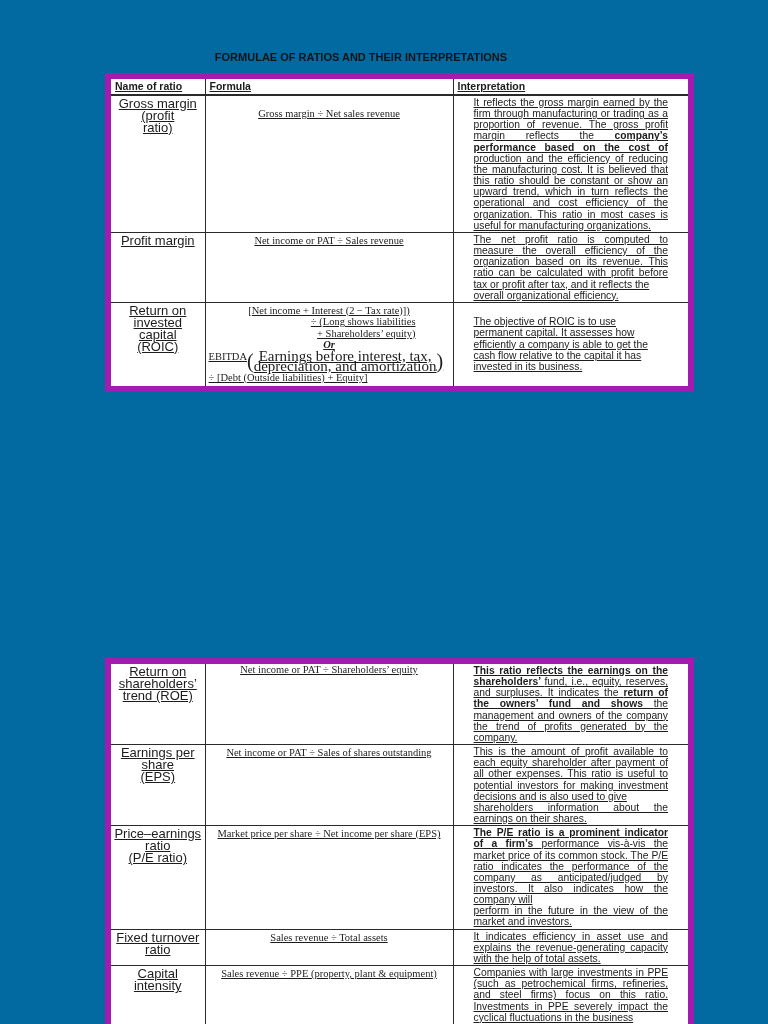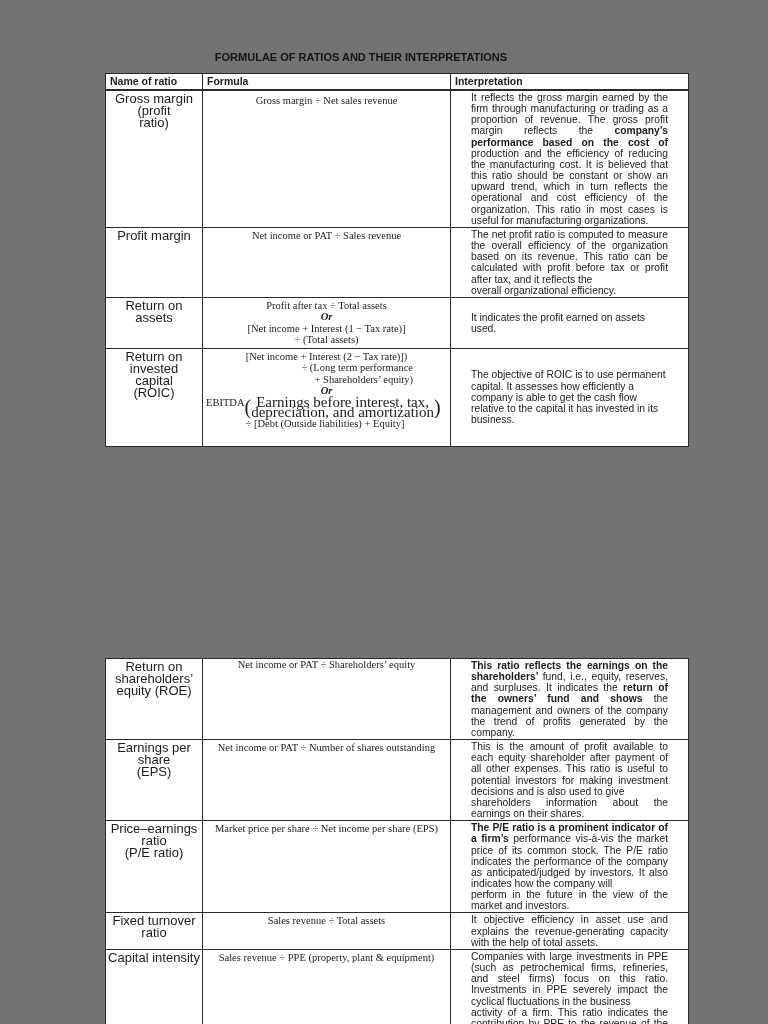--- a/index.html
+++ b/index.html
@@ -1,52 +1,52 @@
 <!DOCTYPE html>
 <html><head>
 <meta charset="utf-8">
 <style>
   html,body{margin:0;padding:0;background:#ffffff;}
-  .page{position:relative;width:768px;height:1024px;background:#737373;overflow:hidden;
+  .page{position:relative;width:768px;height:1024px;background:#0369a1;overflow:hidden;
         font-family:"Liberation Sans",sans-serif;color:#1c1c1c;}
   .doc-title{position:absolute;top:51px;left:0;width:722px;text-align:center;
              font-size:11px;font-weight:bold;color:#141414;}
   .tbl-wrap{position:absolute;left:105px;}
   #table1{top:73px;}
   #table2{top:658px;}
   table.rtable{border-collapse:collapse;table-layout:fixed;width:583px;background:#fff;
-               border:1px solid #a21caf;}
+               border:6px solid #a21caf;text-decoration:underline;}
   .rtable th,.rtable td{border:1px solid #2a2a2a;vertical-align:top;overflow:hidden;}
   .rtable thead th{border-bottom:2px solid #2a2a2a;font-size:10.5px;font-weight:bold;
                    text-align:left;padding:1px 4px;height:13px;}
   .cell-name{font-size:13px;line-height:12px;text-align:center;white-space:pre-line;
              padding:2px 2px 1px 2px;}
   .cell-formula{font-family:"Liberation Serif",serif;font-size:10.5px;line-height:11.5px;
                 padding:2px 3px;}
   .cell-interp{font-size:10.3px;line-height:11.15px;text-align:justify;padding:1px 20px;}
   .cell-interp.vmid{vertical-align:middle;text-align:left;}
   .fline{text-align:center;white-space:nowrap;}
   .fline.or{font-weight:bold;font-style:italic;}
   .fline.r1{text-align:right;padding-right:34px;}
-  .fline.r2{text-align:center;padding-right:3px;}
+  .fline.r2{text-align:left;padding-right:3px;}
   .f-ebitda{display:flex;justify-content:flex-start;white-space:nowrap;}
   .f-ebitda .bigp{font-size:20px;line-height:20px;font-weight:normal;}
   .f-ebitda .fstack{display:inline-block;font-size:15px;line-height:10.6px;text-align:center;}
   
   #table1 tbody tr:nth-child(1){height:110px}
   #table1 tbody tr:nth-child(2){height:55px}
   #table1 tbody tr:nth-child(3){height:47px}
   #table1 tbody tr:nth-child(4){height:98px}
   #table2 tbody tr:nth-child(1){height:54px}
   #table2 tbody tr:nth-child(2){height:66px}
   #table2 tbody tr:nth-child(3){height:83px}
   #table2 tbody tr:nth-child(4){height:33px}
   #table2 tbody tr:nth-child(5){height:24px}
   #table2 tbody tr:nth-child(6){height:67px}
-  #table1 tbody tr:nth-child(1) .cell-formula{padding-top:4px}
+  #table1 tbody tr:nth-child(1) .cell-formula{padding-top:12px}
   #table2 tbody tr:nth-child(1) .cell-formula{padding-top:0}
 </style>
 </head>
 <body>
 
 <div class="page">
   <div class="doc-title">FORMULAE OF RATIOS AND THEIR INTERPRETATIONS</div>
   <div class="tbl-wrap" id="table1">
       <table class="rtable">
         <colgroup>
@@ -71,36 +71,26 @@
             <td class="cell-interp"><span>It reflects the gross margin earned by the firm through manufacturing or trading as a proportion of revenue. The gross profit margin reflects the </span><span style="font-weight: bold;">company’s performance based on the cost of </span><span>production and the efficiency of reducing the manufacturing cost. It is believed that this ratio should be constant or show an upward trend, which in turn reflects the operational and cost efficiency of the organization. This ratio in most cases is useful for manufacturing organizations.</span></td>
           </tr>
           <tr>
             <td class="cell-name">Profit margin</td>
             <td class="cell-formula">
               <div class="fline ">Net income or PAT ÷ Sales revenue</div>
             </td>
             <td class="cell-interp"><span>The net profit ratio is computed to measure the overall efficiency of the organization based on its revenue. This ratio can be calculated with profit before tax or profit after tax, and it reflects the</span><br><span>overall organizational efficiency.</span></td>
           </tr>
           <tr>
-            <td class="cell-name">Return on assets</td>
-            <td class="cell-formula">
-              <div class="fline ">Profit after tax ÷ Total assets</div>
-              <div class="fline or">Or</div>
-              <div class="fline ">[Net income + Interest (1 − Tax rate)]</div>
-              <div class="fline ">÷ (Total assets)</div>
-            </td>
-            <td class="cell-interp vmid"><span>It indicates the profit earned on assets used.</span></td>
-          </tr>
-          <tr>
             <td class="cell-name">Return on invested
 capital
 (ROIC)</td>
             <td class="cell-formula">
               <div class="fline ">[Net income + Interest (2 − Tax rate)])</div>
-              <div class="fline r1">÷ (Long term performance</div>
+              <div class="fline r1">÷ (Long shows liabilities</div>
               <div class="fline r1">+ Shareholders’ equity)</div>
               <div class="fline or">Or</div>
               <div class="f-ebitda">
                 <span>EBITDA</span>
                 <span class="bigp">(</span>
                 <span class="fstack">Earnings before interest, tax,<br>depreciation, and amortization</span>
                 <span class="bigp">)</span>
               </div>
               <div class="fline r2">÷ [Debt (Outside liabilities) + Equity]</div>
             </td>
@@ -113,50 +103,50 @@
       <table class="rtable">
         <colgroup>
           <col style="width: 97px;">
           <col style="width: 248px;">
           <col style="width: 238px;">
         </colgroup>
         <tbody>
           <tr>
             <td class="cell-name">Return on
 shareholders’
-equity (ROE)</td>
+trend (ROE)</td>
             <td class="cell-formula">
               <div class="fline ">Net income or PAT ÷ Shareholders’ equity</div>
             </td>
             <td class="cell-interp"><span style="font-weight: bold;">This ratio reflects the earnings on the shareholders’ </span><span>fund, i.e., equity, reserves, and surpluses. It indicates the </span><span style="font-weight: bold;">return of the owners’ fund and shows </span><span>the management and owners of the company the trend of profits generated by the company.</span></td>
           </tr>
           <tr>
             <td class="cell-name">Earnings per share
 (EPS)</td>
             <td class="cell-formula">
-              <div class="fline ">Net income or PAT ÷ Number of shares outstanding</div>
+              <div class="fline ">Net income or PAT ÷ Sales of shares outstanding</div>
             </td>
             <td class="cell-interp"><span>This is the amount of profit available to each equity shareholder after payment of all other expenses. This ratio is useful to potential investors for making investment decisions and is also used to give</span><br><span>shareholders information about the earnings on their shares.</span></td>
           </tr>
           <tr>
             <td class="cell-name">Price–earnings
 ratio
 (P/E ratio)</td>
             <td class="cell-formula">
               <div class="fline ">Market price per share ÷ Net income per share (EPS)</div>
             </td>
             <td class="cell-interp"><span style="font-weight: bold;">The P/E ratio is a prominent indicator of a firm’s </span><span>performance vis-à-vis the market price of its common stock. The P/E ratio indicates the performance of the company as anticipated/judged by investors. It also indicates how the company will</span><br><span>perform in the future in the view of the market and investors.</span></td>
           </tr>
           <tr>
             <td class="cell-name">Fixed turnover
 ratio</td>
             <td class="cell-formula">
               <div class="fline ">Sales revenue ÷ Total assets</div>
             </td>
-            <td class="cell-interp"><span>It objective efficiency in asset use and explains the revenue-generating capacity with the help of total assets.</span></td>
+            <td class="cell-interp"><span>It indicates efficiency in asset use and explains the revenue-generating capacity with the help of total assets.</span></td>
           </tr>
           <tr>
             <td class="cell-name">Capital intensity</td>
             <td class="cell-formula">
               <div class="fline ">Sales revenue ÷ PPE (property, plant &amp; equipment)</div>
             </td>
             <td class="cell-interp"><span>Companies with large investments in PPE (such as petrochemical firms, refineries, and steel firms) focus on this ratio. Investments in PPE severely impact the cyclical fluctuations in the business</span><br><span>activity of a firm. This ratio indicates the contribution by PPE to the revenue of the company.</span></td>
           </tr>
         </tbody>
       </table>

